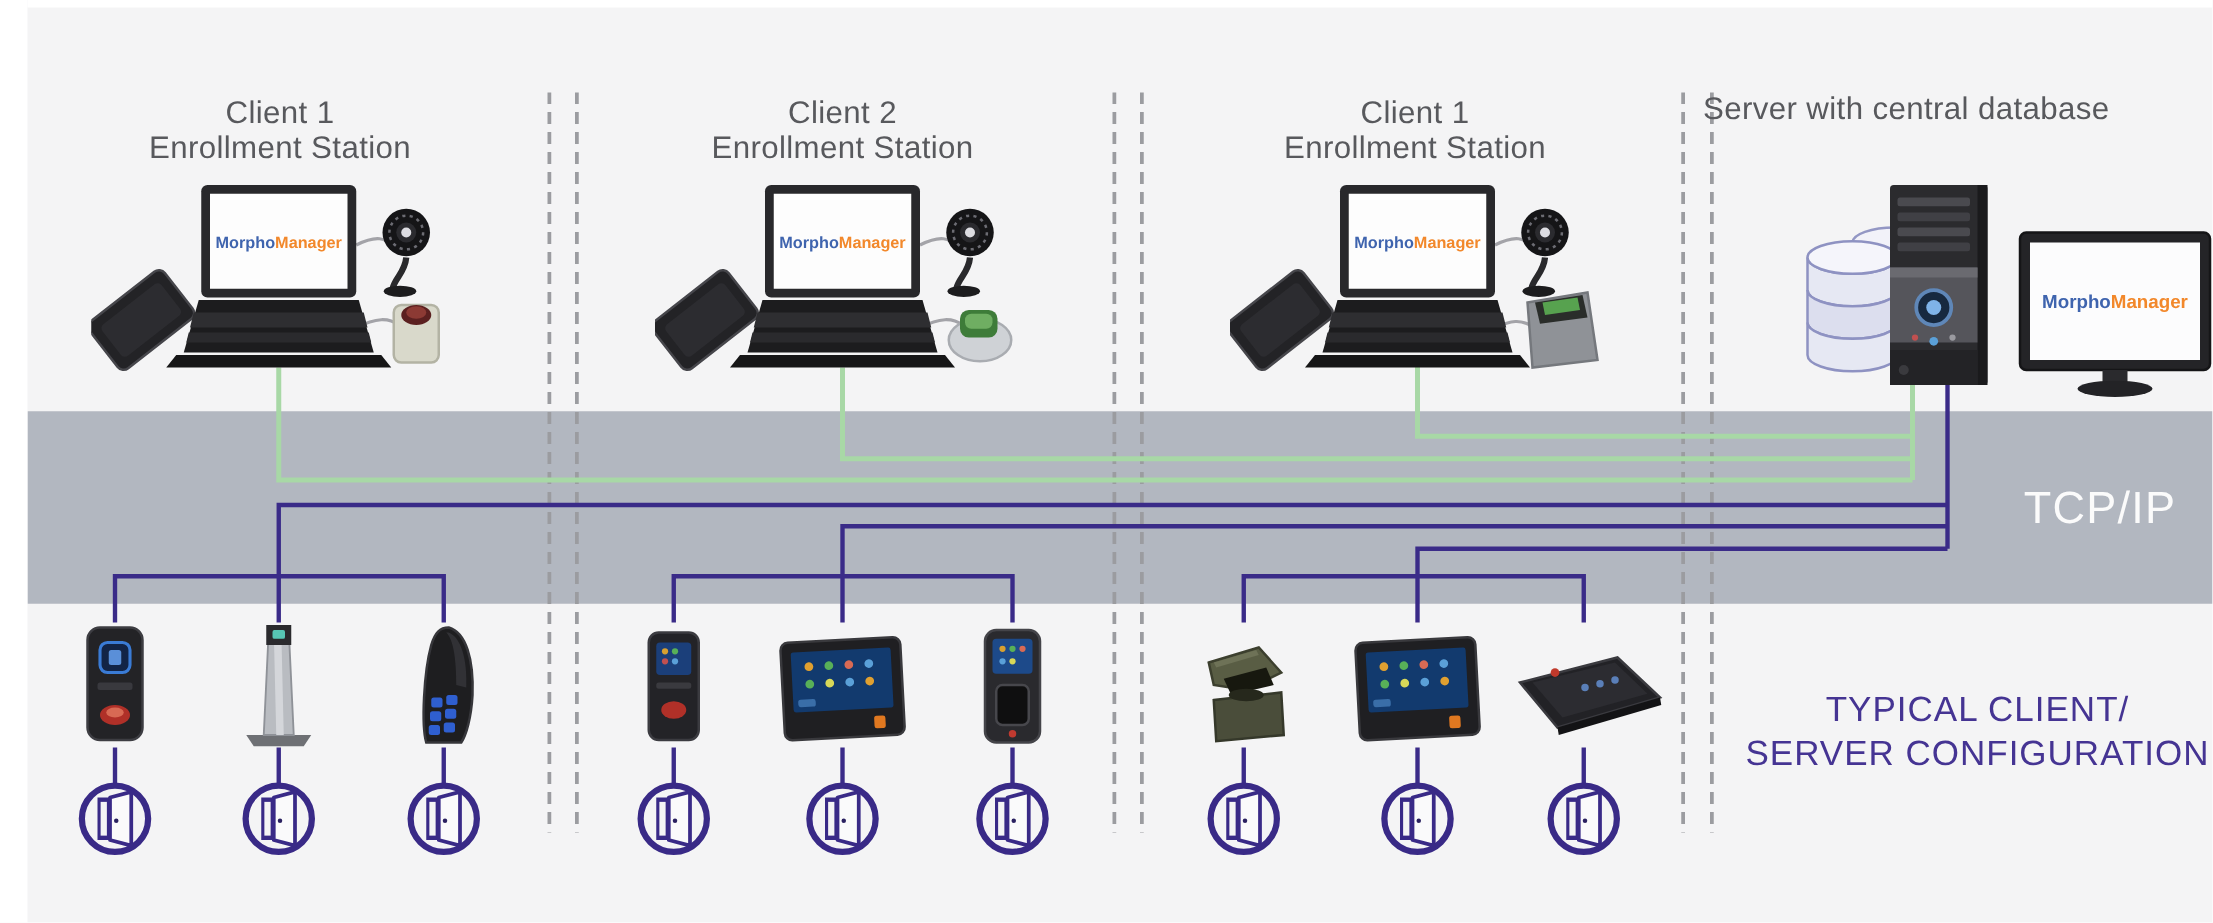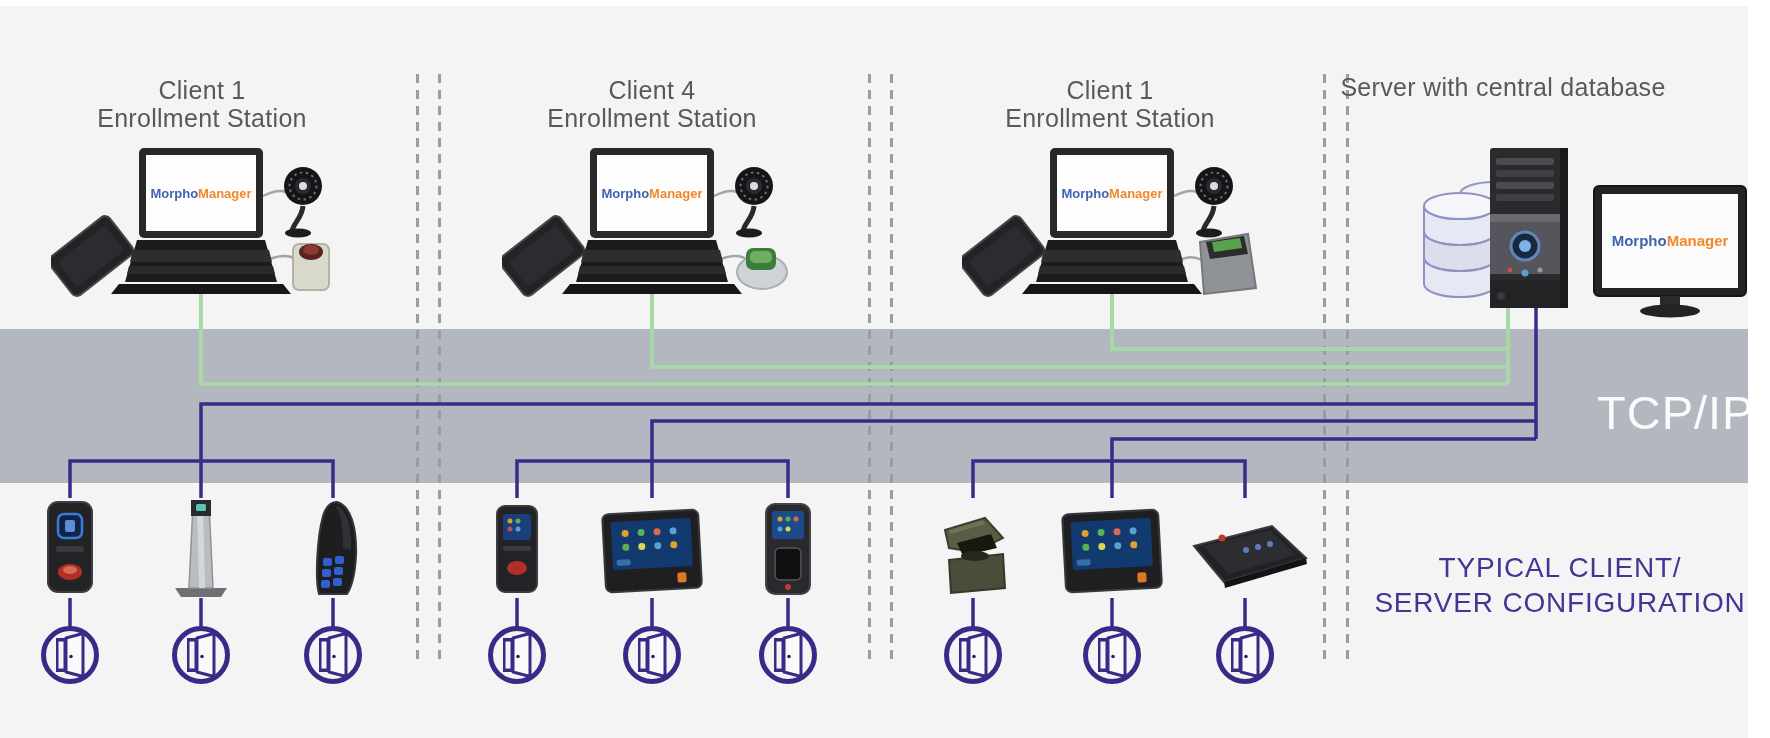--- a/index.html
+++ b/index.html
@@ -1,33 +1,34 @@
 <!DOCTYPE html>
 <html><head>
 <meta charset="utf-8">
 <style>
   html,body{margin:0;padding:0;background:#ffffff;}
   #canvas{
     position:relative;width:1748px;height:738px;overflow:hidden;
     background:#f4f4f5;border-top:6px solid #fff;box-sizing:border-box;
     font-family:"Liberation Sans", sans-serif;
+    margin-left:22px;
   }
   .band{position:absolute;left:0;top:323px;width:1770px;height:154px;background:#b2b7c0;}
   .dash{
     position:absolute;top:68px;height:592px;width:3px;
     background:repeating-linear-gradient(to bottom,#9b9ca0 0 9px,rgba(0,0,0,0) 9px 16px);
   }
   .col-title{
     position:absolute;top:70px;width:420px;text-align:center;
     font-size:25px;line-height:28px;color:#58595d;letter-spacing:.3px;
   }
   .col-title.server{top:67px;}
   .tcpip{
     position:absolute;left:1597px;top:379px;width:130px;
-    font-size:47px;font-weight:400;color:#fbfbfb;letter-spacing:1px;
+    font-size:36px;font-weight:400;color:#fbfbfb;letter-spacing:1px;
   }
   .caption{
     position:absolute;left:1330px;top:544px;width:460px;text-align:center;
     font-size:28px;line-height:35px;color:#453493;letter-spacing:.8px;font-weight:500;
   }
   svg{display:block;}
   .layer{position:absolute;left:0;top:0;}
 </style>
 </head>
 <body>
@@ -90,21 +91,21 @@
     <use href="#door" x="973" y="649"></use>
     <use href="#door" x="1112" y="649"></use>
     <use href="#door" x="1245" y="649"></use>
   </svg>
 
   <div class="col-title" style="left:-8px">
     <div>Client 1</div>
     <div>Enrollment Station</div>
   </div>
   <div class="col-title" style="left:442px">
-    <div>Client 4</div>
+    <div>Client 2</div>
     <div>Enrollment Station</div>
   </div>
   <div class="col-title" style="left:900px">
     <div>Client 1</div>
     <div>Enrollment Station</div>
   </div>
   <div class="col-title server" style="left:1293px">
     <div>Server with central database</div>
   </div>
 

